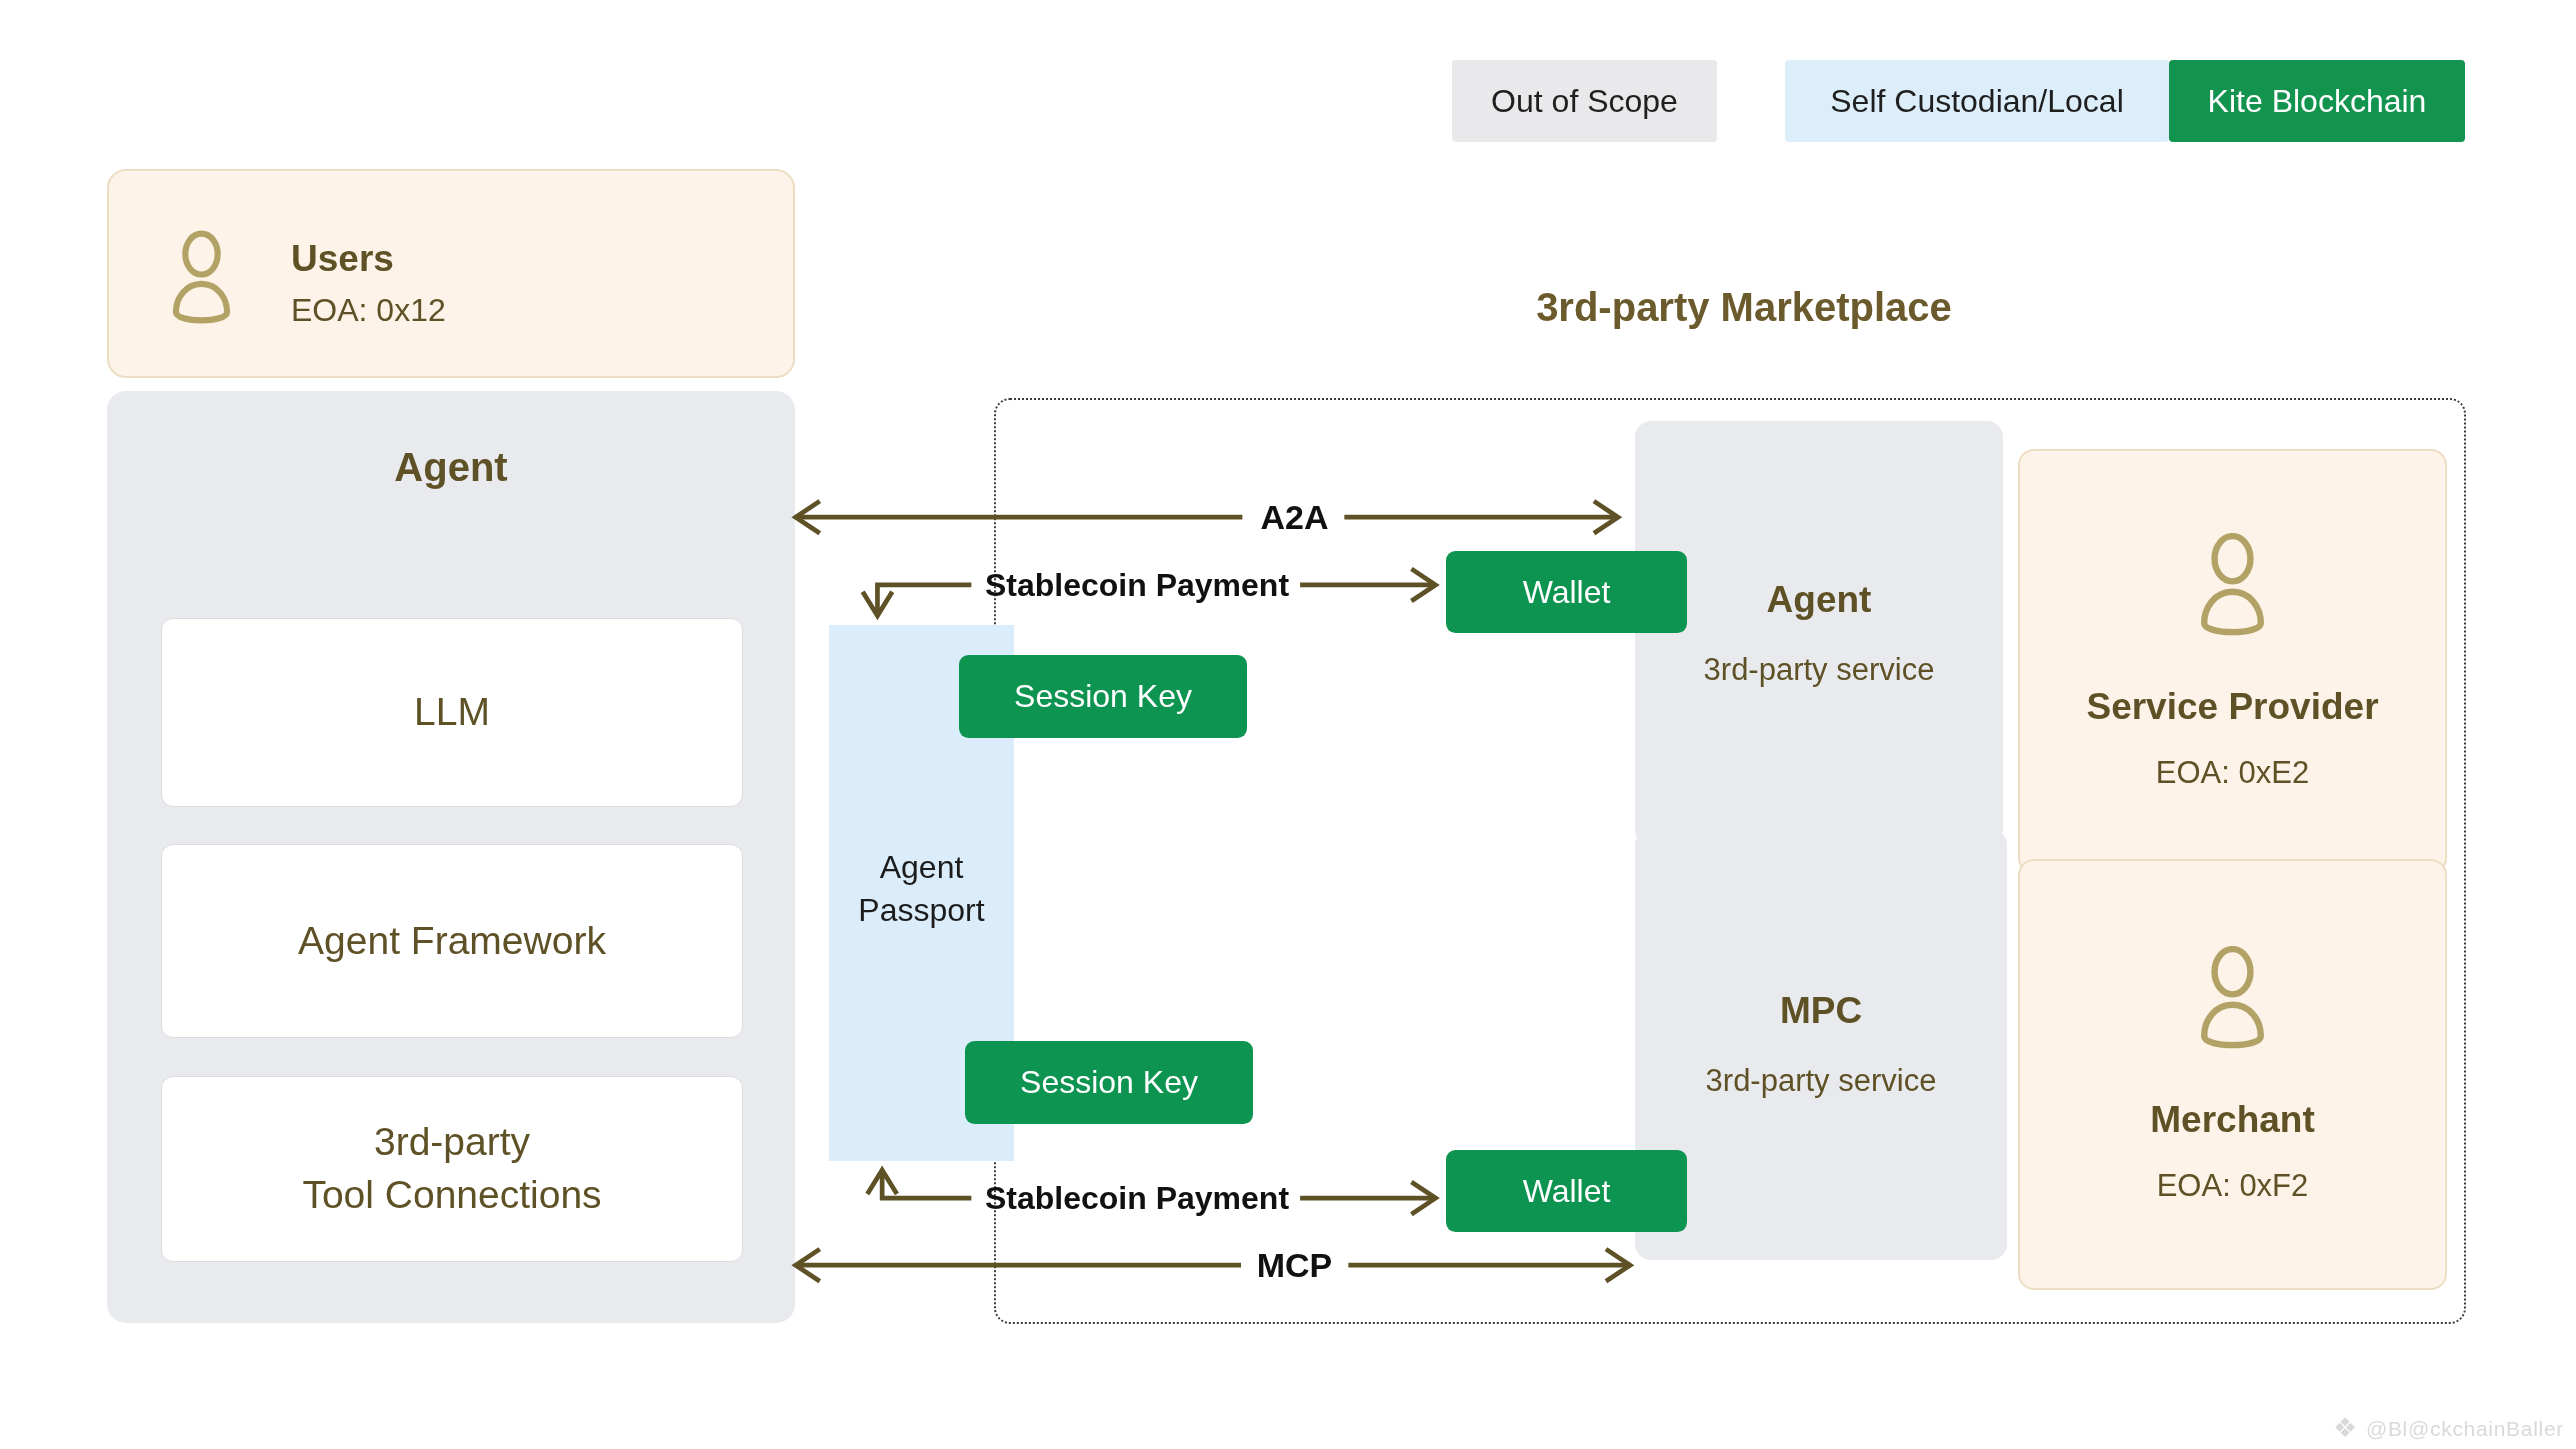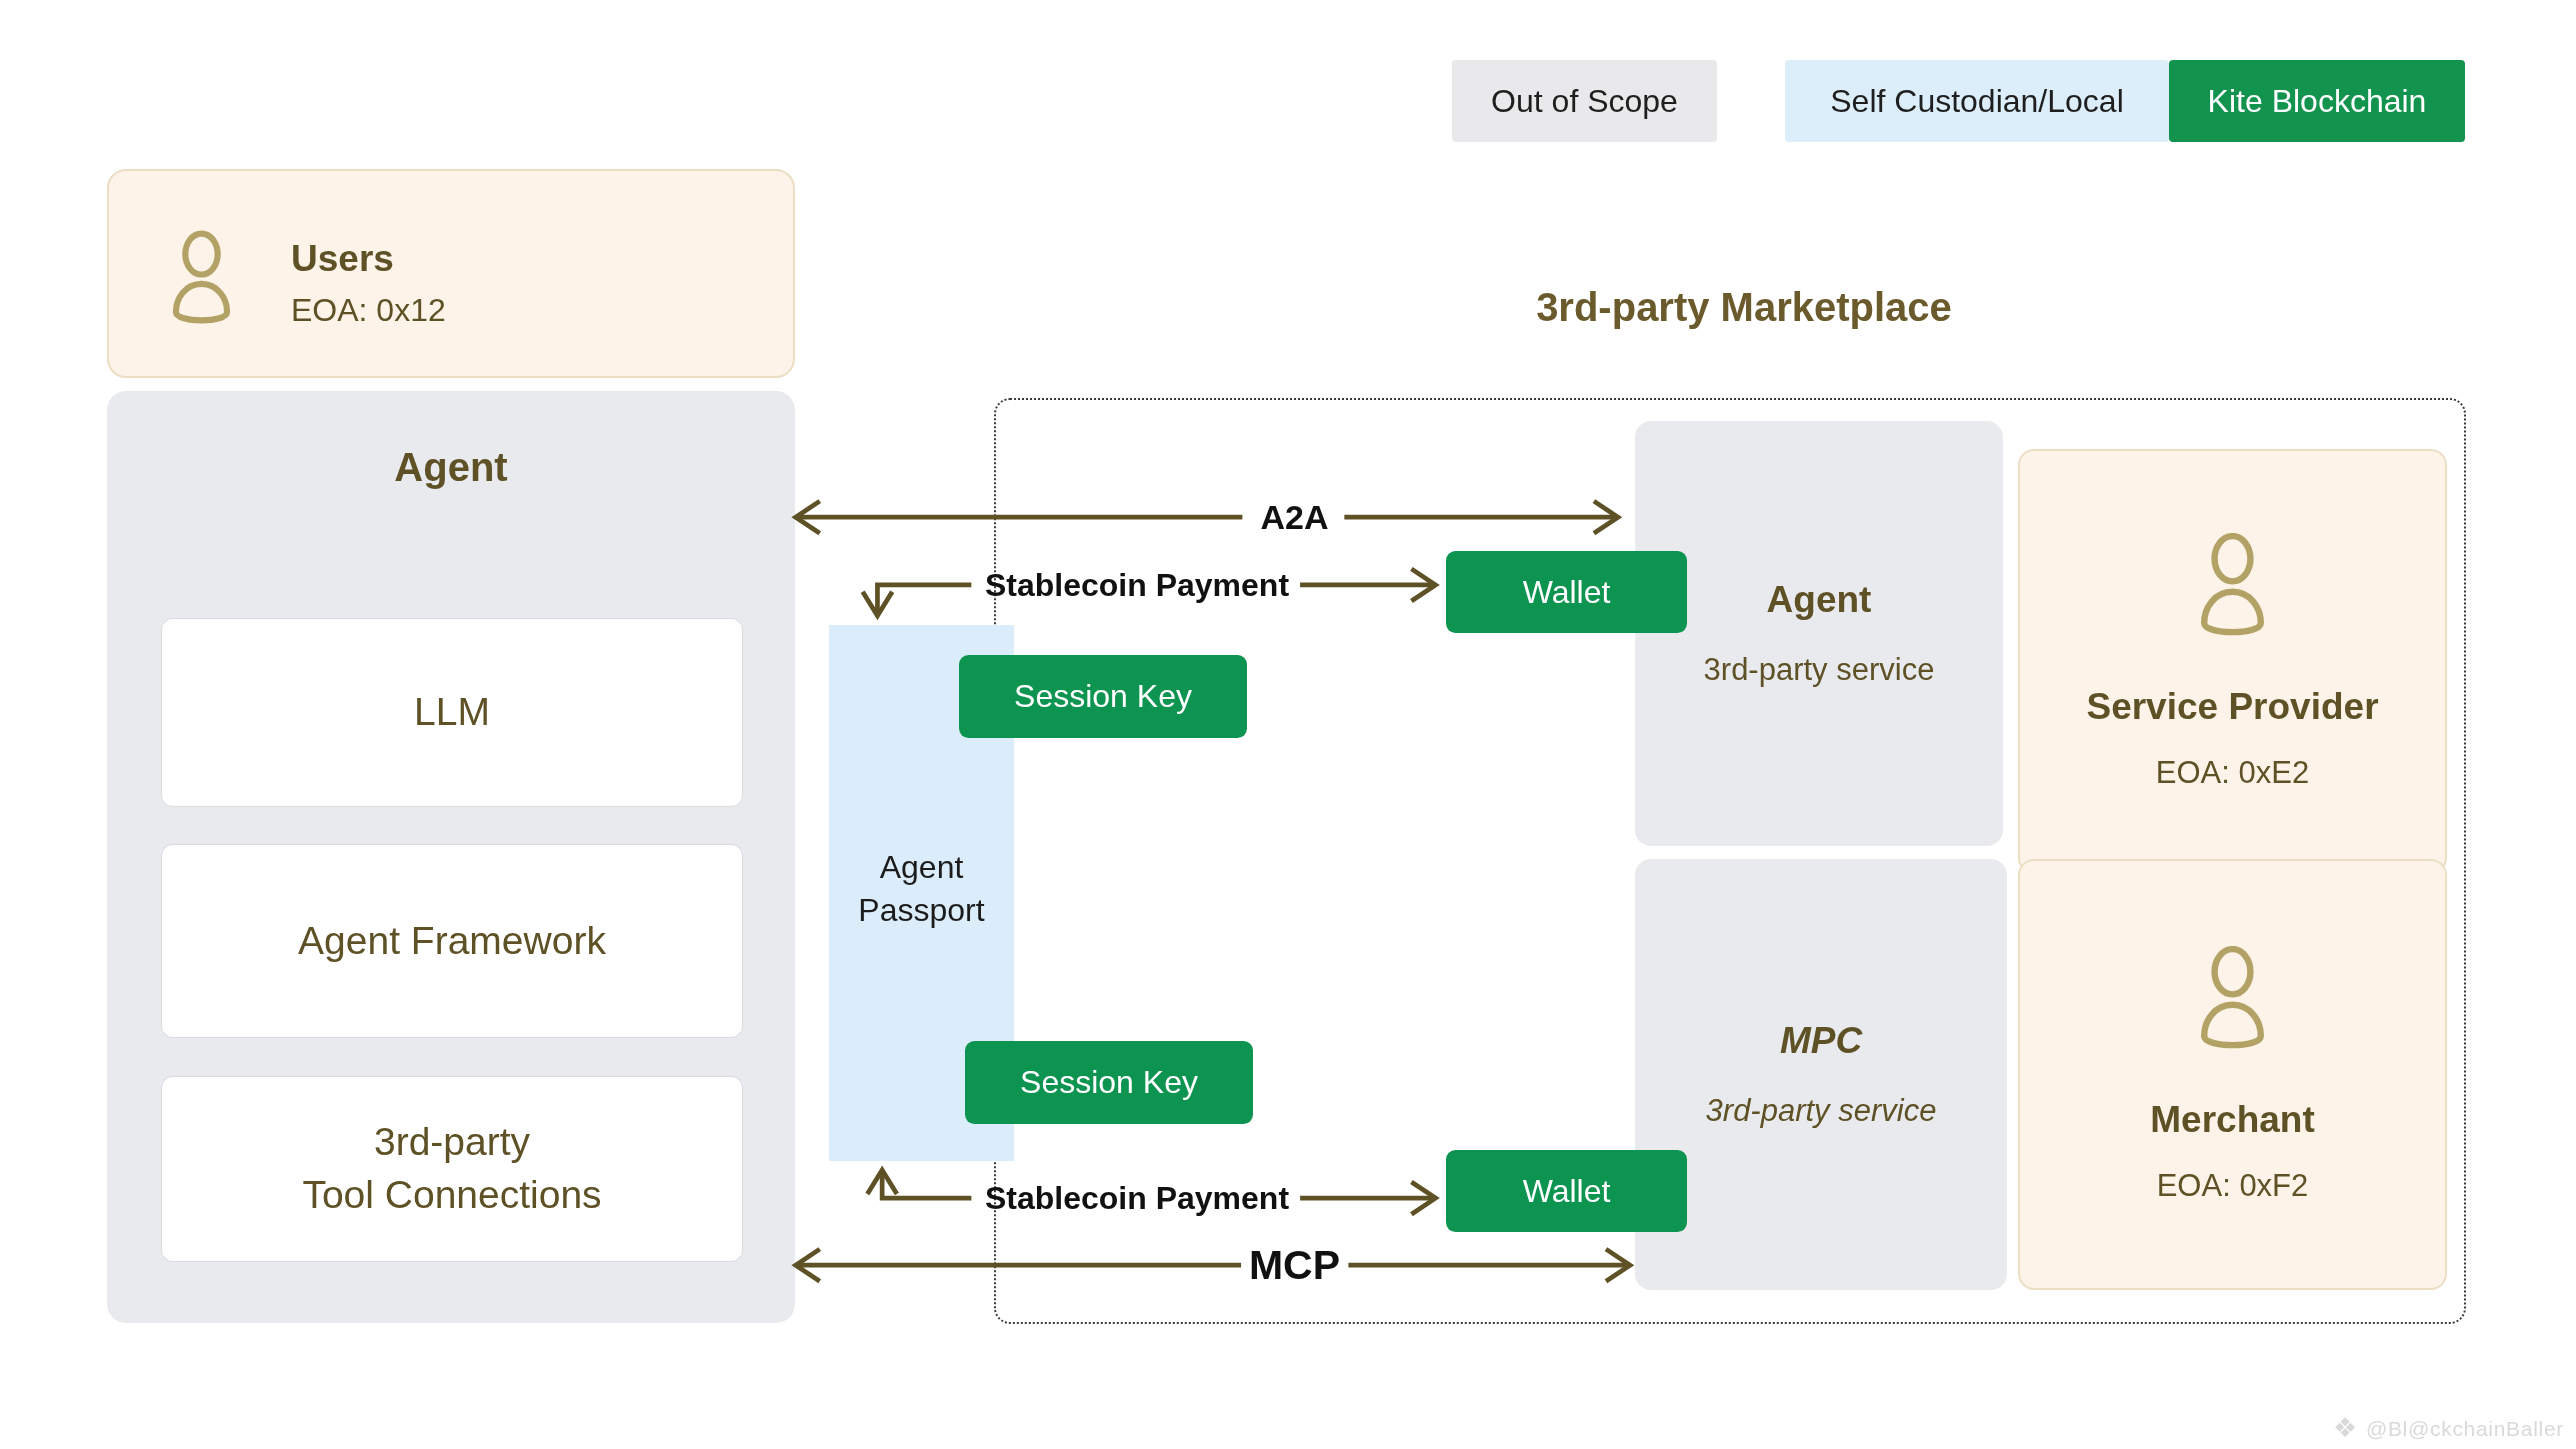--- a/index.html
+++ b/index.html
@@ -128,21 +128,21 @@
     <path d="M1222 1862 L1186 1886 L1222 1910"></path>
     <path d="M1186 1886 H1850"></path>
     <path d="M2010 1886 H2430"></path>
     <path d="M2394 1862 L2430 1886 L2394 1910"></path>
   </g>
 </svg>
 
 <div class="abs alabel" style="left:1245px;top:495px;width:99px;height:44px;font-size:34px;">A2A</div>
 <div class="abs alabel" style="left:976px;top:563px;width:322px;height:44px;font-size:32px;">Stablecoin Payment</div>
 <div class="abs alabel" style="left:976px;top:1176px;width:322px;height:44px;font-size:32px;">Stablecoin Payment</div>
-<div class="abs alabel" style="left:1242px;top:1243px;width:105px;height:44px;font-size:41px;">MCP</div>
+<div class="abs alabel" style="left:1242px;top:1243px;width:105px;height:44px;font-size:34px;">MCP</div>
 
 <div class="abs gbtn" style="left:959px;top:655px;width:288px;height:83px;">
   <span>Session Key</span>
 </div>
 <div class="abs gbtn" style="left:965px;top:1041px;width:288px;height:83px;">
   <span>Session Key</span>
 </div>
 <div class="abs gbtn" style="left:1446px;top:551px;width:241px;height:82px;">
   <span>Wallet</span>
 </div>
@@ -159,21 +159,21 @@
   <svg class="icon" width="83" height="110" viewBox="0 0 44 58">
     <g fill="none" stroke="#B3A266" stroke-width="3.4" stroke-linejoin="round">
       <ellipse cx="22" cy="13.5" rx="9.5" ry="12"></ellipse>
       <path d="M22 31 C12.5 31 7 39.5 7 47.5 C7 54 37 54 37 47.5 C37 39.5 31.5 31 22 31 Z"></path>
     </g>
   </svg>
   <div class="t">Service Provider</div>
   <div class="s">EOA: 0xE2</div>
 </div>
 
-<div class="abs mp-box mp-gray" style="left:1635px;top:859px;width:372px;height:431px;font-style:italic;">
+<div class="abs mp-box mp-gray" style="left:1635px;top:829px;width:372px;height:431px;">
   <div class="t">MPC</div>
   <div class="s">3rd-party service</div>
 </div>
 
 <div class="abs mp-box mp-cream" style="left:2018px;top:859px;width:429px;height:431px;">
   <svg class="icon" width="83" height="110" viewBox="0 0 44 58">
     <g fill="none" stroke="#B3A266" stroke-width="3.4" stroke-linejoin="round">
       <ellipse cx="22" cy="13.5" rx="9.5" ry="12"></ellipse>
       <path d="M22 31 C12.5 31 7 39.5 7 47.5 C7 54 37 54 37 47.5 C37 39.5 31.5 31 22 31 Z"></path>
     </g>

